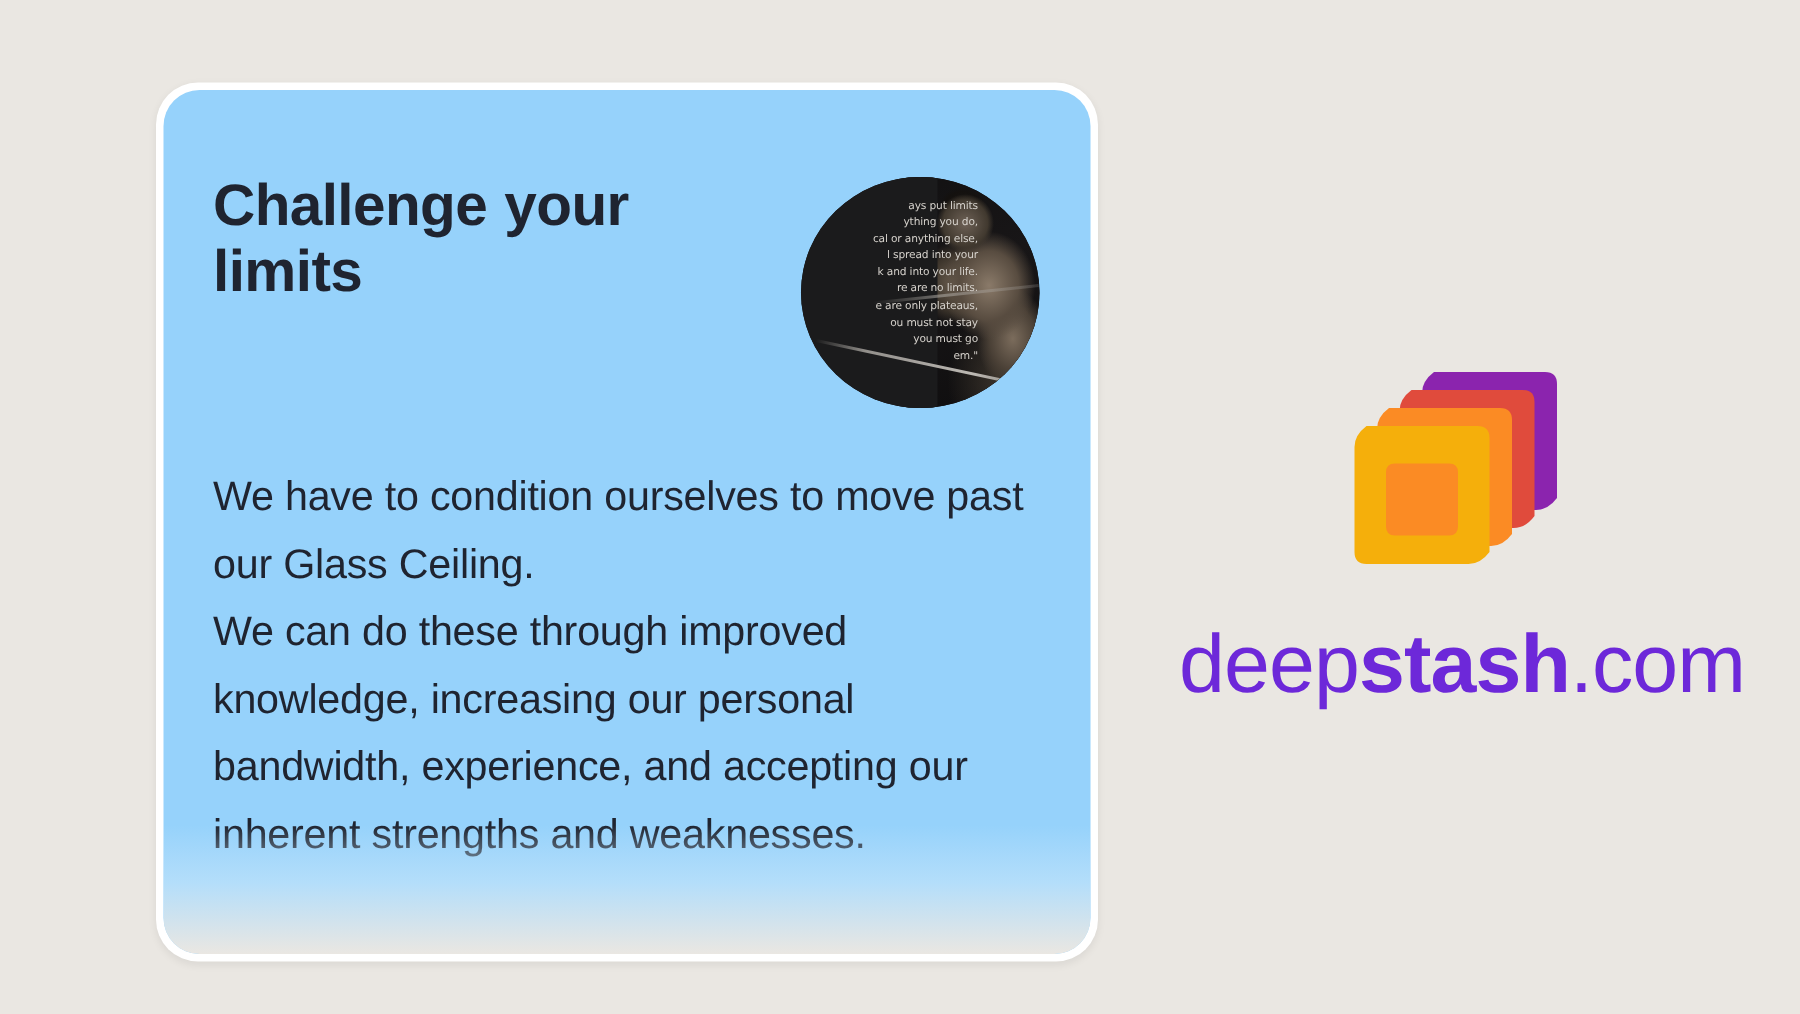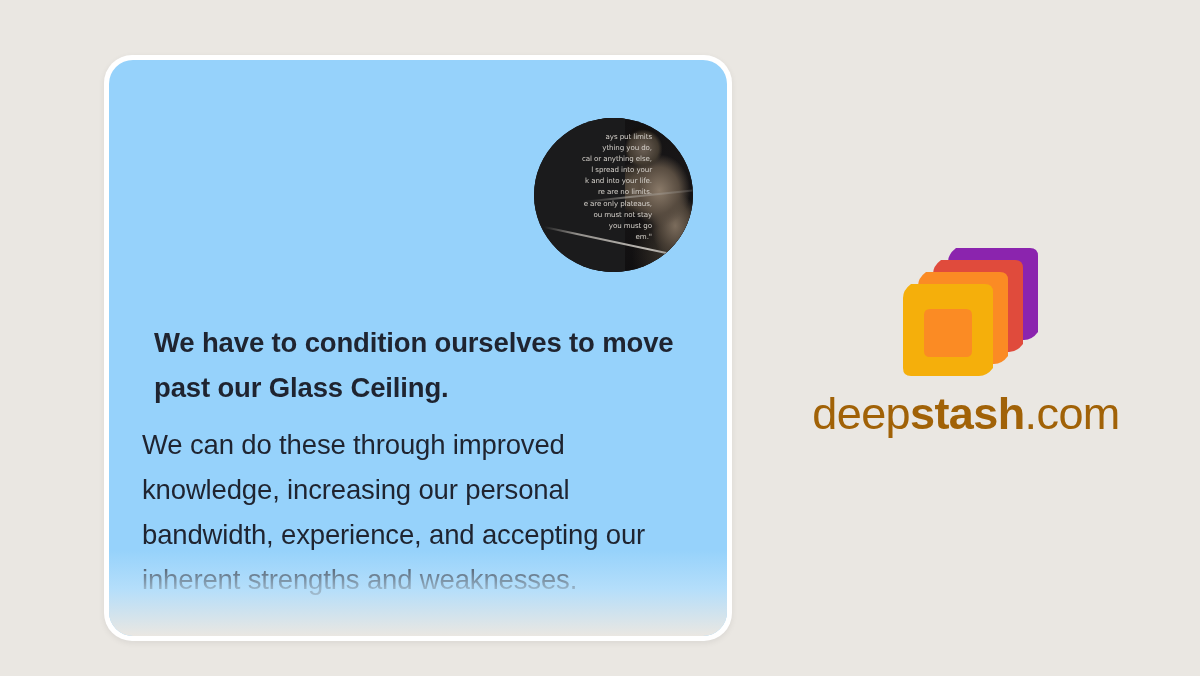--- a/index.html
+++ b/index.html
@@ -143,22 +143,22 @@
     position: absolute;
     left: 33px;
     top: 248px;
     right: 20px;
     color: #1F2430;
     font-size: 27.5px;
     line-height: 45px;
     letter-spacing: -0.15px;
   }
   #body-lead {
-    font-weight: bold;
-    margin: 12px;
+    font-weight: normal;
+    margin: 0;
   }
   #body-rest {
     font-weight: normal;
     margin: 0;
   }
 
   
   #brand {
     position: absolute;
     left: 786px;
@@ -166,37 +166,38 @@
     width: 360px;
     text-align: center;
   }
   #brand-logo {
     display: block;
     margin: 0 auto;
     width: 160px;
     height: 146px;
   }
   #brand-wordmark {
-    margin-top: 6px;
-    font-size: 45px;
-    color: #a16207;
+    margin-top: 28px;
+    font-size: 55px;
+    color: #6d28d9;
     letter-spacing: -0.6px;
     white-space: nowrap;
   }
   #brand-wordmark .wm-light { font-weight: normal; }
   #brand-wordmark .wm-bold  { font-weight: bold; }
 </style>
 </head>
 <body>
 
 <div id="idea-card">
   <div id="card-surface">
 
     <div id="card-content">
 
+      <h1 id="card-title">Challenge your limits</h1>
 
       <div id="idea-thumb">
         <div id="thumb-photo">
           <div id="thumb-figure"></div>
           <div id="thumb-quote-panel"></div>
           <div id="thumb-quote-text">ays put limits
 ything you do,
 cal or anything else,
 l spread into your
 k and into your life.

